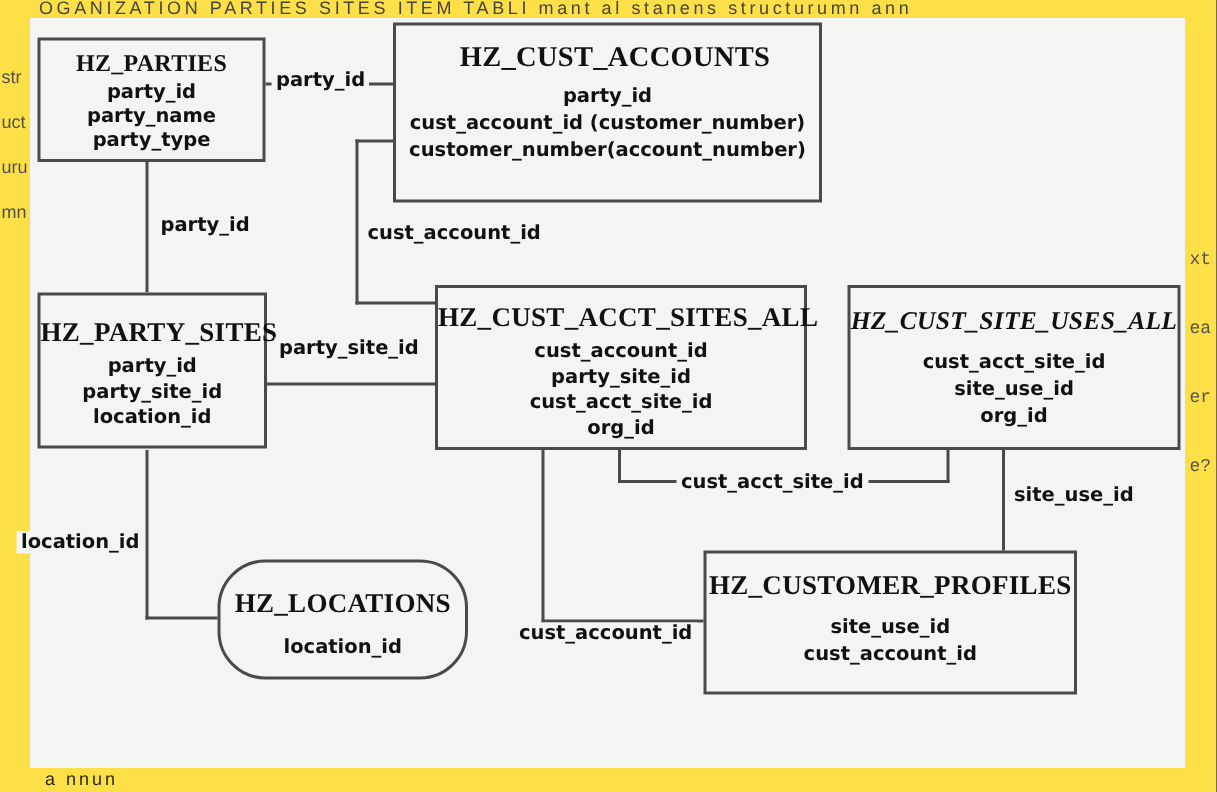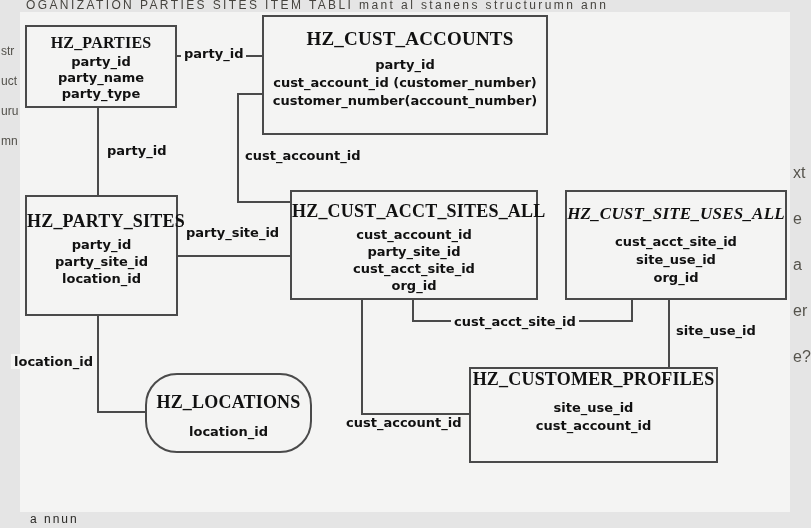--- a/index.html
+++ b/index.html
@@ -5,21 +5,21 @@
 <style>
   html, body {
     margin: 0;
     padding: 0;
     background: #111111;
   }
   #canvas {
     position: relative;
     width: 811px;
     height: 528px;
-    background: #e5e5e5;
+    background: #fde047;
     overflow: hidden;
     font-family: "Liberation Sans", sans-serif;
   }
   
   .bleed {
     position: absolute;
     color: #3a3a36;
     font-family: "Liberation Sans", sans-serif;
     white-space: nowrap;
     pointer-events: none;
@@ -35,26 +35,27 @@
     top: 36px; left: 1px;
     font-size: 12px;
     line-height: 30px;
     color: #52504a;
     width: 18px;
     white-space: normal;
     word-break: break-all;
   }
   #bleed-right {
     top: 150px; right: 2px;
-    font-size: 16px;
+    font-size: 12px;
     line-height: 46px;
     color: #55534c;
     width: 16px;
     white-space: normal;
     word-break: break-all;
+    font-family: Liberation Mono, monospace;
   }
   #bleed-bottom {
     bottom: 2px; left: 30px;
     font-size: 12px;
     letter-spacing: 2px;
     color: #2a2926;
   }
 
   
   #panel {
@@ -157,21 +158,21 @@
 
     <div class="entity" style="left:242px; top:3px; width:286px; height:120px; padding-top:11px;">
       <div class="etitle" style="font-size:19px;margin-left:10px;">HZ_CUST_ACCOUNTS</div>
       <div class="efields" style="font-size:13px; line-height:18px; margin-top:6px;">
         <span class="efield">party_id</span>
         <span class="efield">cust_account_id (customer_number)</span>
         <span class="efield">customer_number(account_number)</span>
       </div>
     </div>
 
-    <div class="entity" style="left:5px; top:183px; width:153px; height:121px; padding-top:14px;">
+    <div class="entity" style="left:5px; top:183px; width:153px; height:104px; padding-top:14px;">
       <div class="etitle" style="font-size:18px;">HZ_PARTY_SITES</div>
       <div class="efields" style="font-size:13px; line-height:17px; margin-top:4px;">
         <span class="efield">party_id</span>
         <span class="efield">party_site_id</span>
         <span class="efield">location_id</span>
       </div>
     </div>
 
     <div class="entity" style="left:270px; top:178px; width:248px; height:110px; padding-top:9px;">
       <div class="etitle" style="font-size:18px;text-align:right;">HZ_CUST_ACCT_SITES_ALL</div>
@@ -192,21 +193,21 @@
       </div>
     </div>
 
     <div class="entity" style="left:125px; top:361px; width:167px; height:80px; padding-top:17px;border-radius:32px;">
       <div class="etitle" style="font-size:18px;">HZ_LOCATIONS</div>
       <div class="efields" style="font-size:13px; line-height:17px; margin-top:10px;">
         <span class="efield">location_id</span>
       </div>
     </div>
 
-    <div class="entity" style="left:449px; top:355px; width:249px; height:96px; ">
+    <div class="entity" style="left:449px; top:355px; width:249px; height:96px; padding-top:11px;">
       <div class="etitle" style="font-size:18px;">HZ_CUSTOMER_PROFILES</div>
       <div class="efields" style="font-size:13px; line-height:18px; margin-top:9px;">
         <span class="efield">site_use_id</span>
         <span class="efield">cust_account_id</span>
       </div>
     </div>
 
     <div class="elabel" style="left:161px; top:34px;">party_id</div>
     <div class="elabel" style="left:84px; top:131px;">party_id</div>
     <div class="elabel" style="left:222px; top:136px;">cust_account_id</div>

